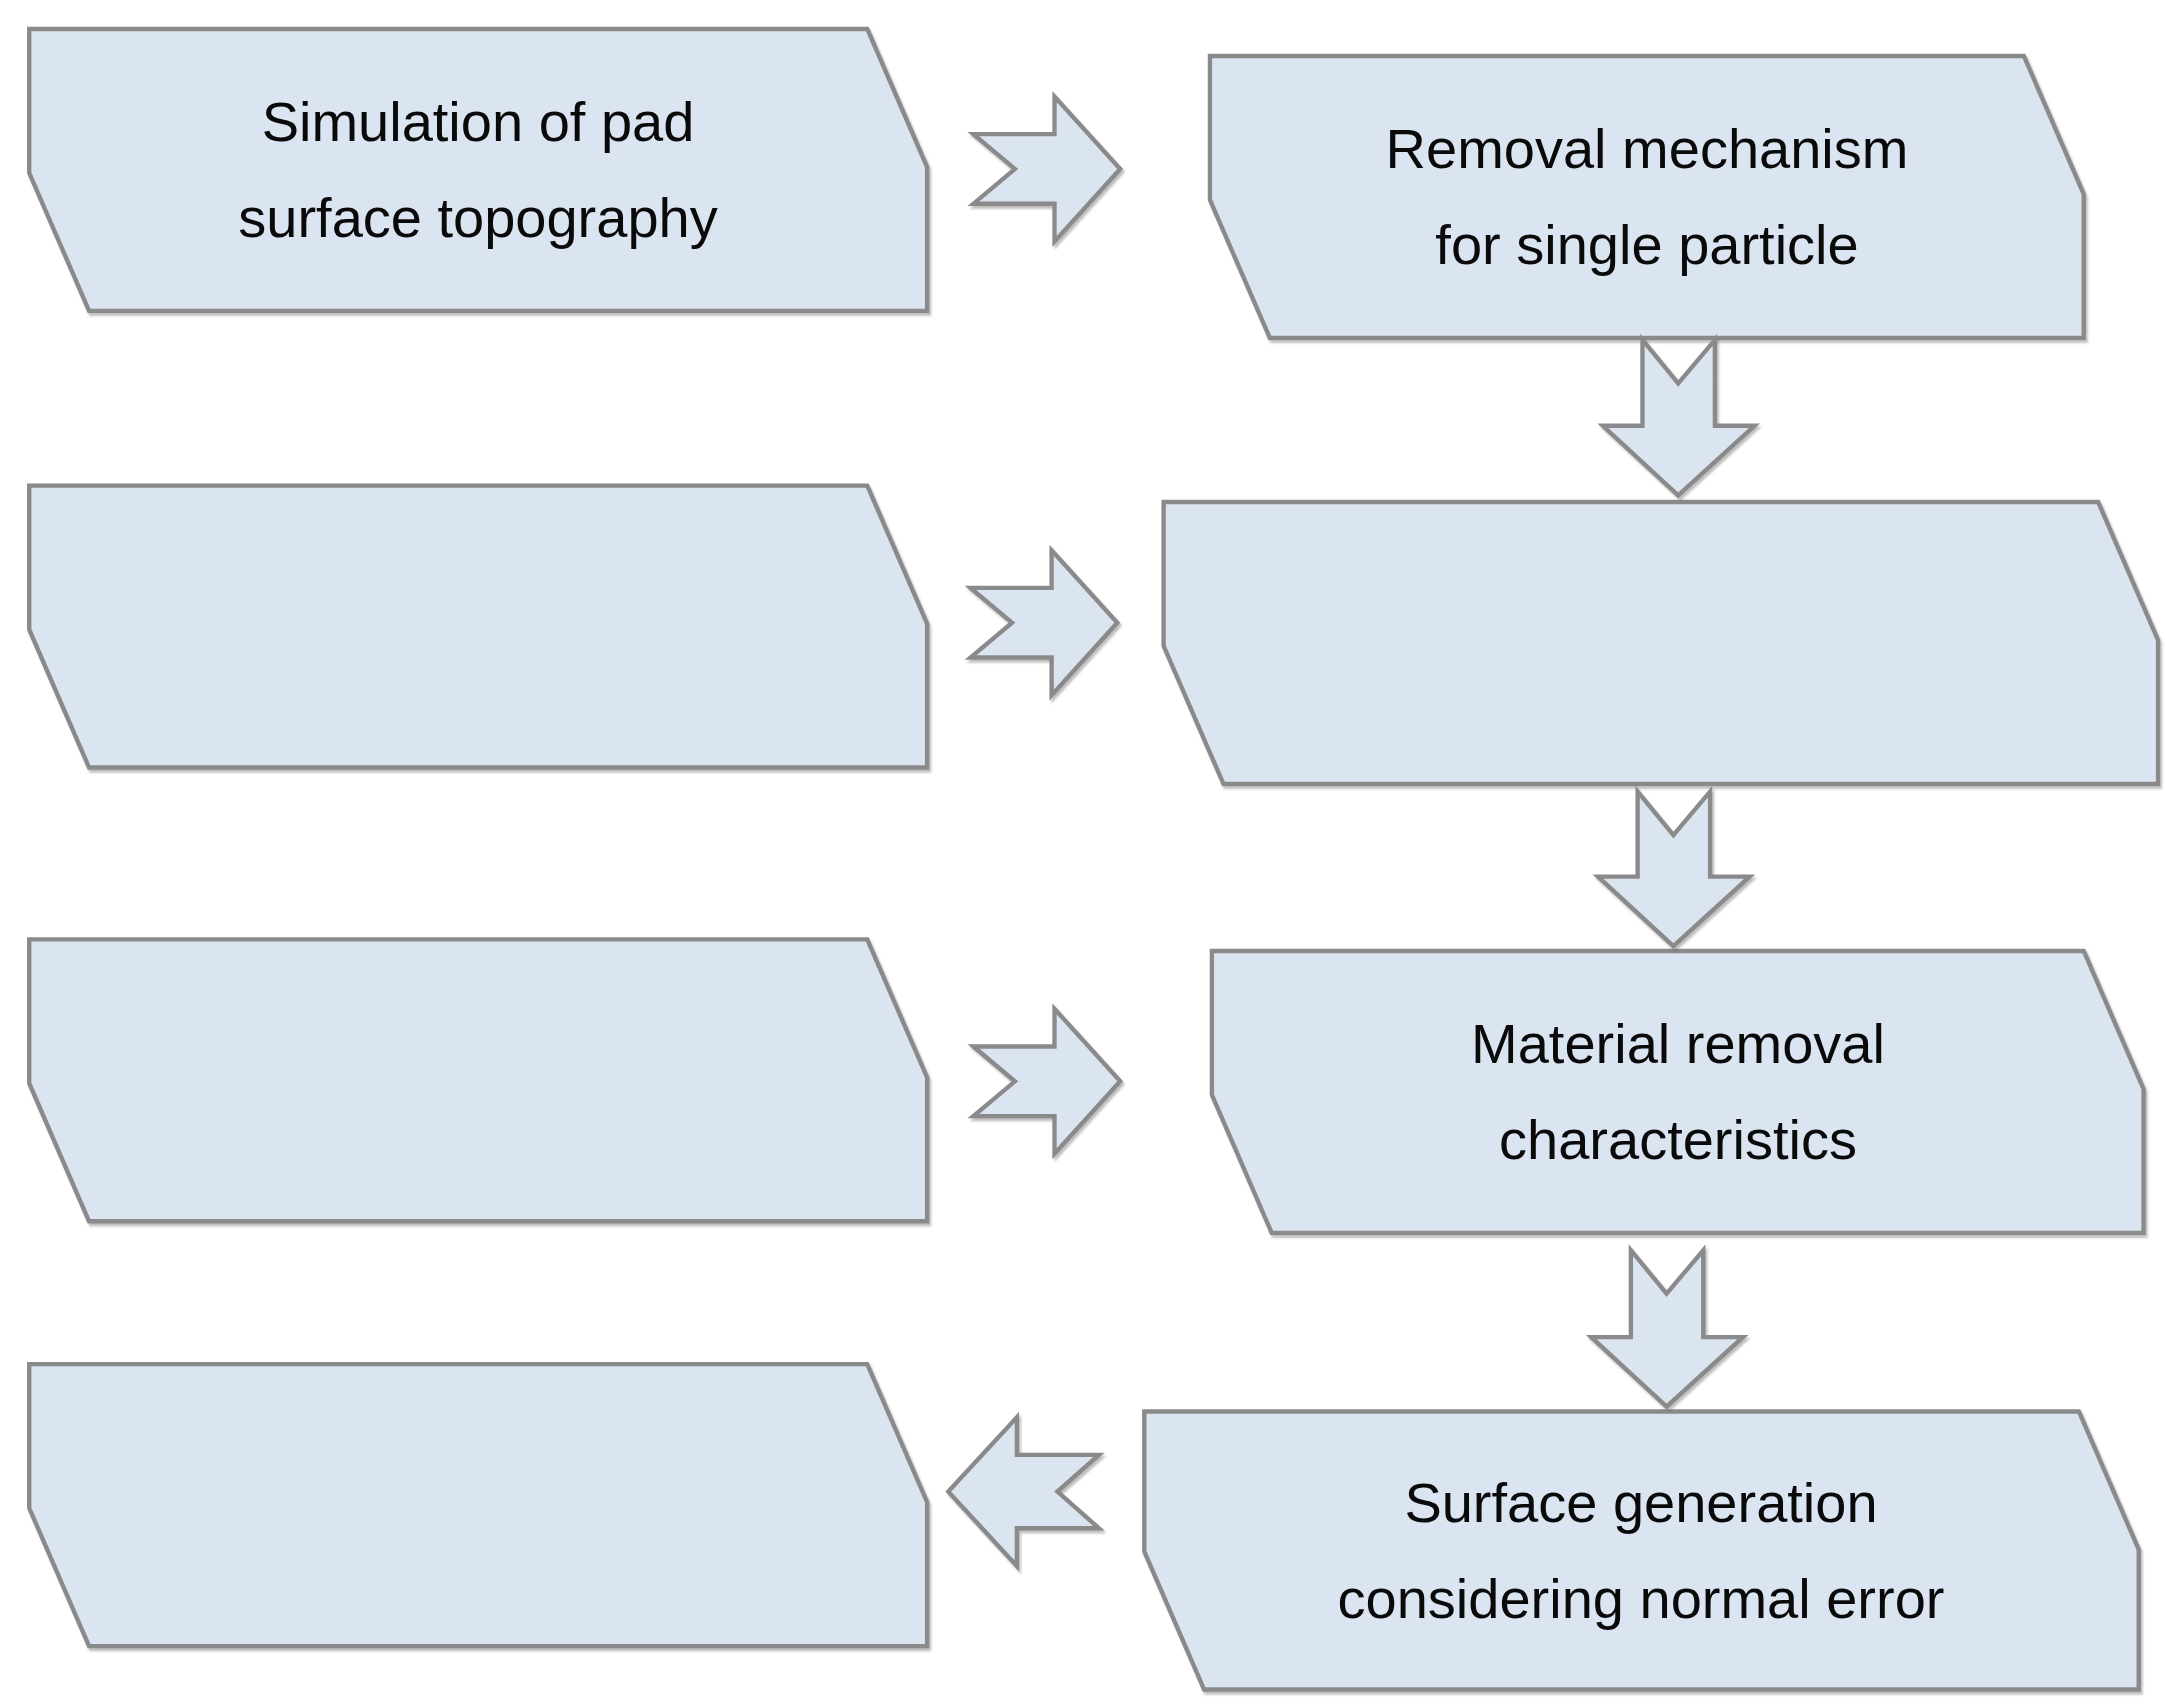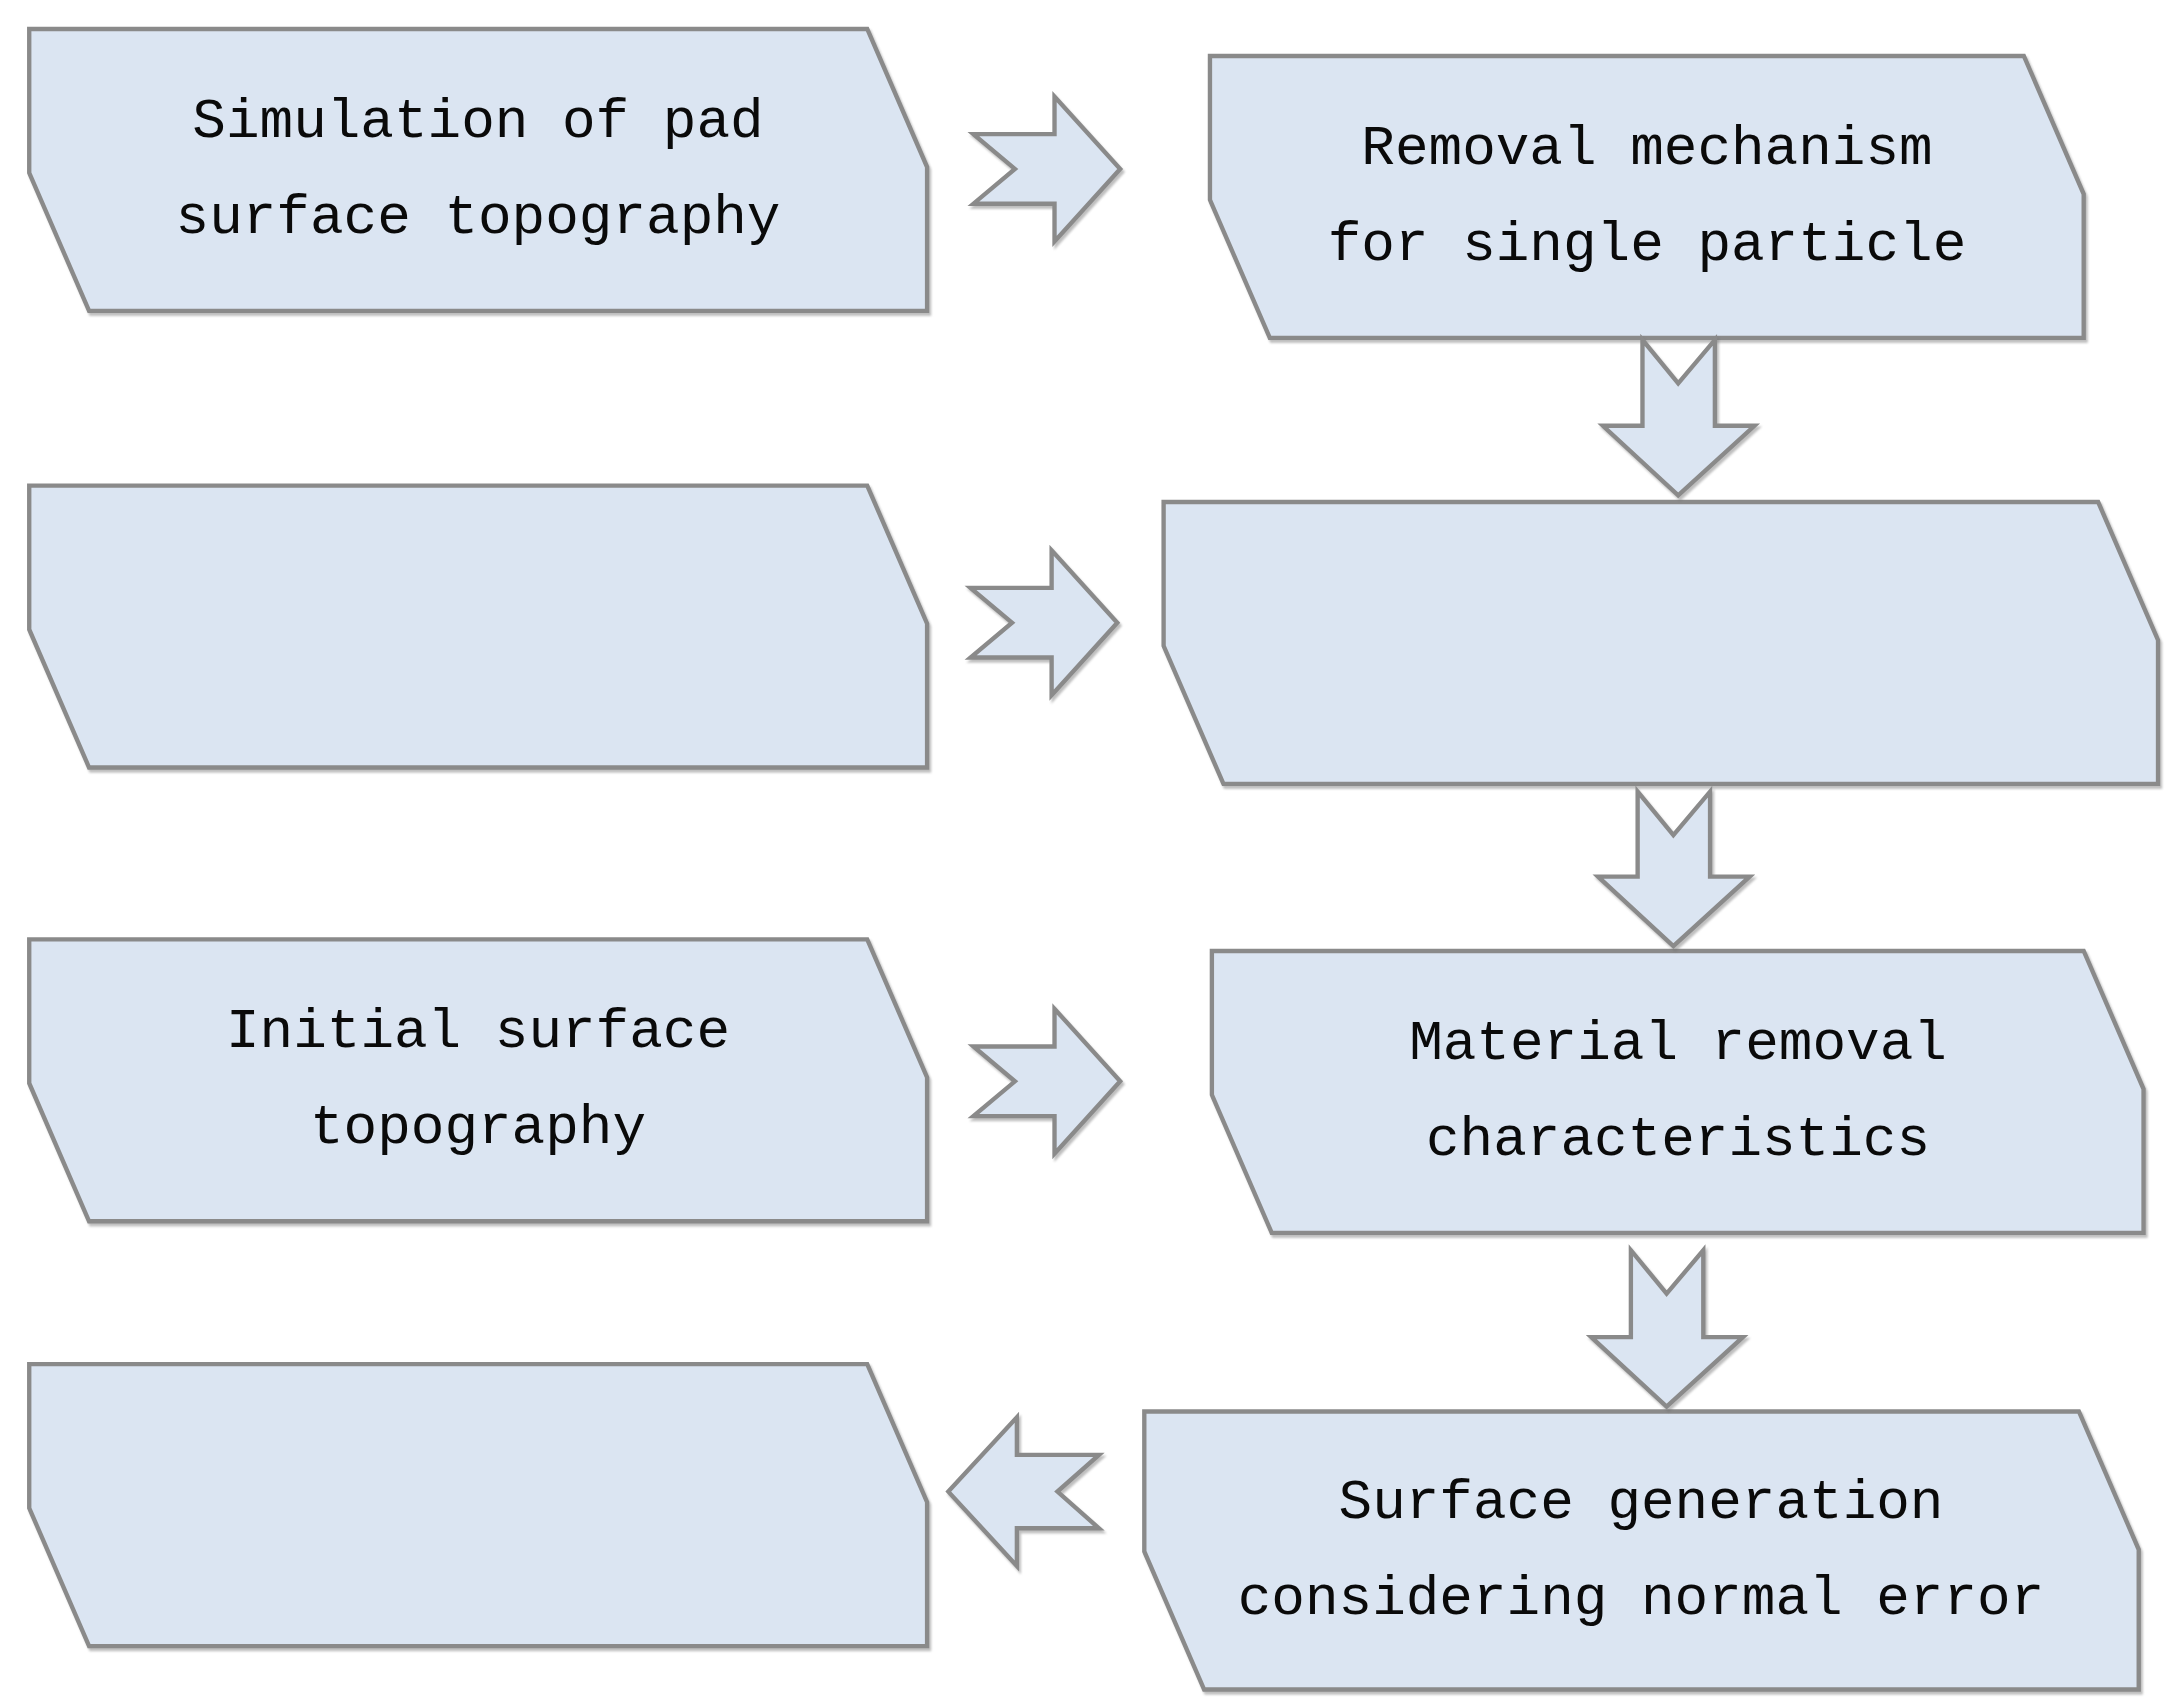--- a/index.html
+++ b/index.html
@@ -12,21 +12,21 @@
   html, body {
     margin: 0;
     padding: 0;
     background: var(--background);
   }
   .canvas {
     position: relative;
     width: 2166px;
     height: 1704px;
     background: var(--background);
-    font-family: Liberation Mono, monospace;
+    font-family: Liberation Sans, sans-serif;
     overflow: hidden;
   }
   .diagram-svg {
     position: absolute;
     left: 0;
     top: 0;
     width: 2166px;
     height: 1704px;
   }
   .shape {
@@ -85,22 +85,20 @@
   </svg>
 
   <div class="node-label" style="left:29px; top:29px; width:898px; height:282px;">Simulation of pad
 surface topography</div>
 
   <div class="node-label" style="left:1210px; top:56px; width:874px; height:282px;">Removal mechanism
 for single particle</div>
 
 
 
-  <div class="node-label" style="left:29px; top:939px; width:898px; height:282px;">Initial surface
-topography</div>
 
   <div class="node-label" style="left:1212px; top:951px; width:932px; height:282px;">Material removal
 characteristics</div>
 
 
   <div class="node-label" style="left:1144px; top:1412px; width:994px; height:278px;">Surface generation
 considering normal error</div>
 
 </div>
 

